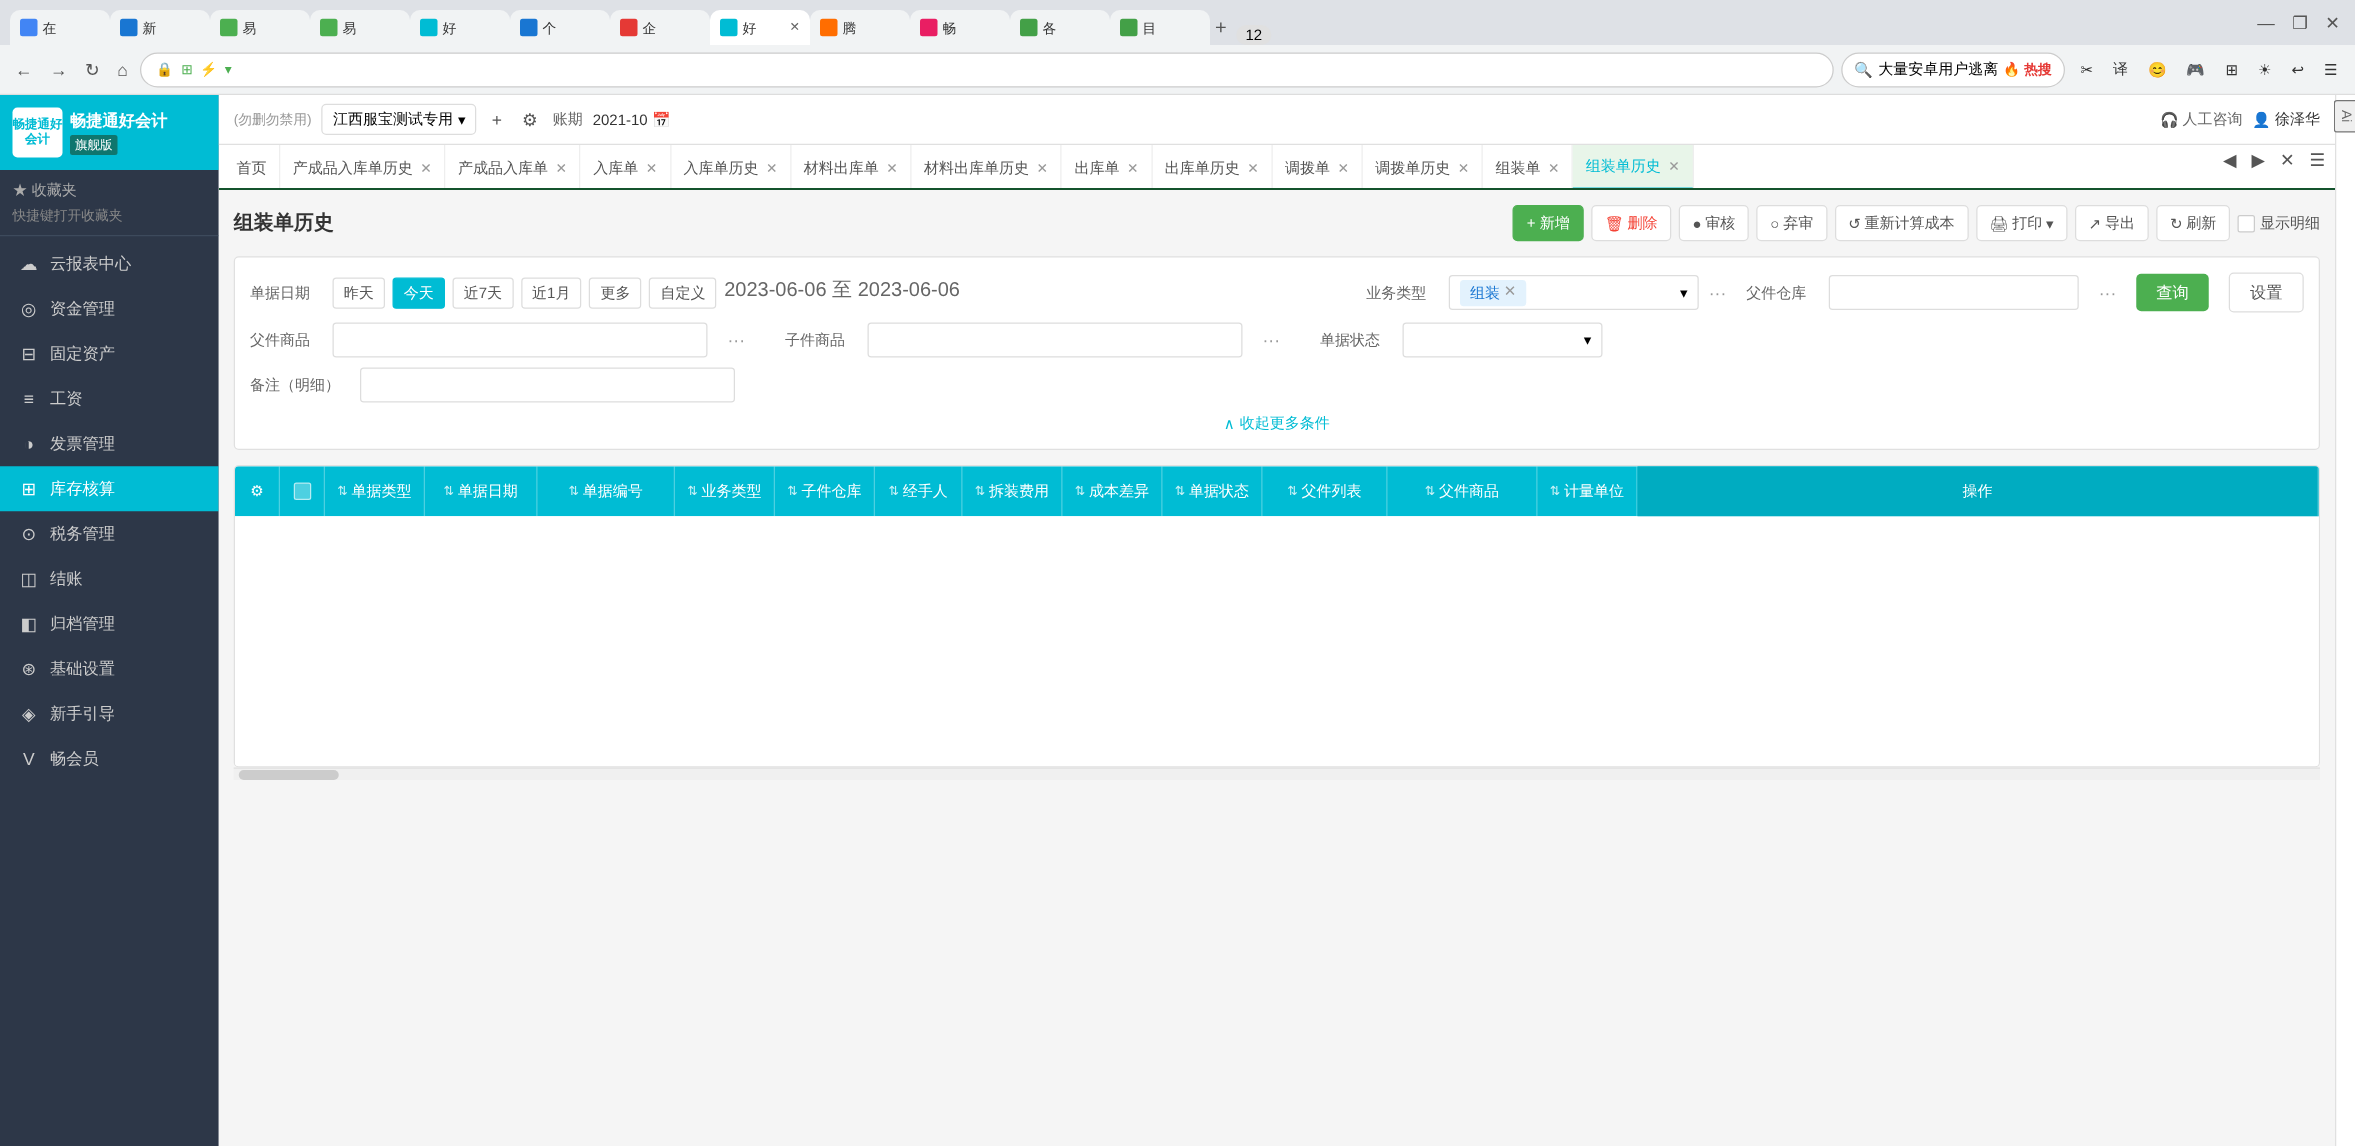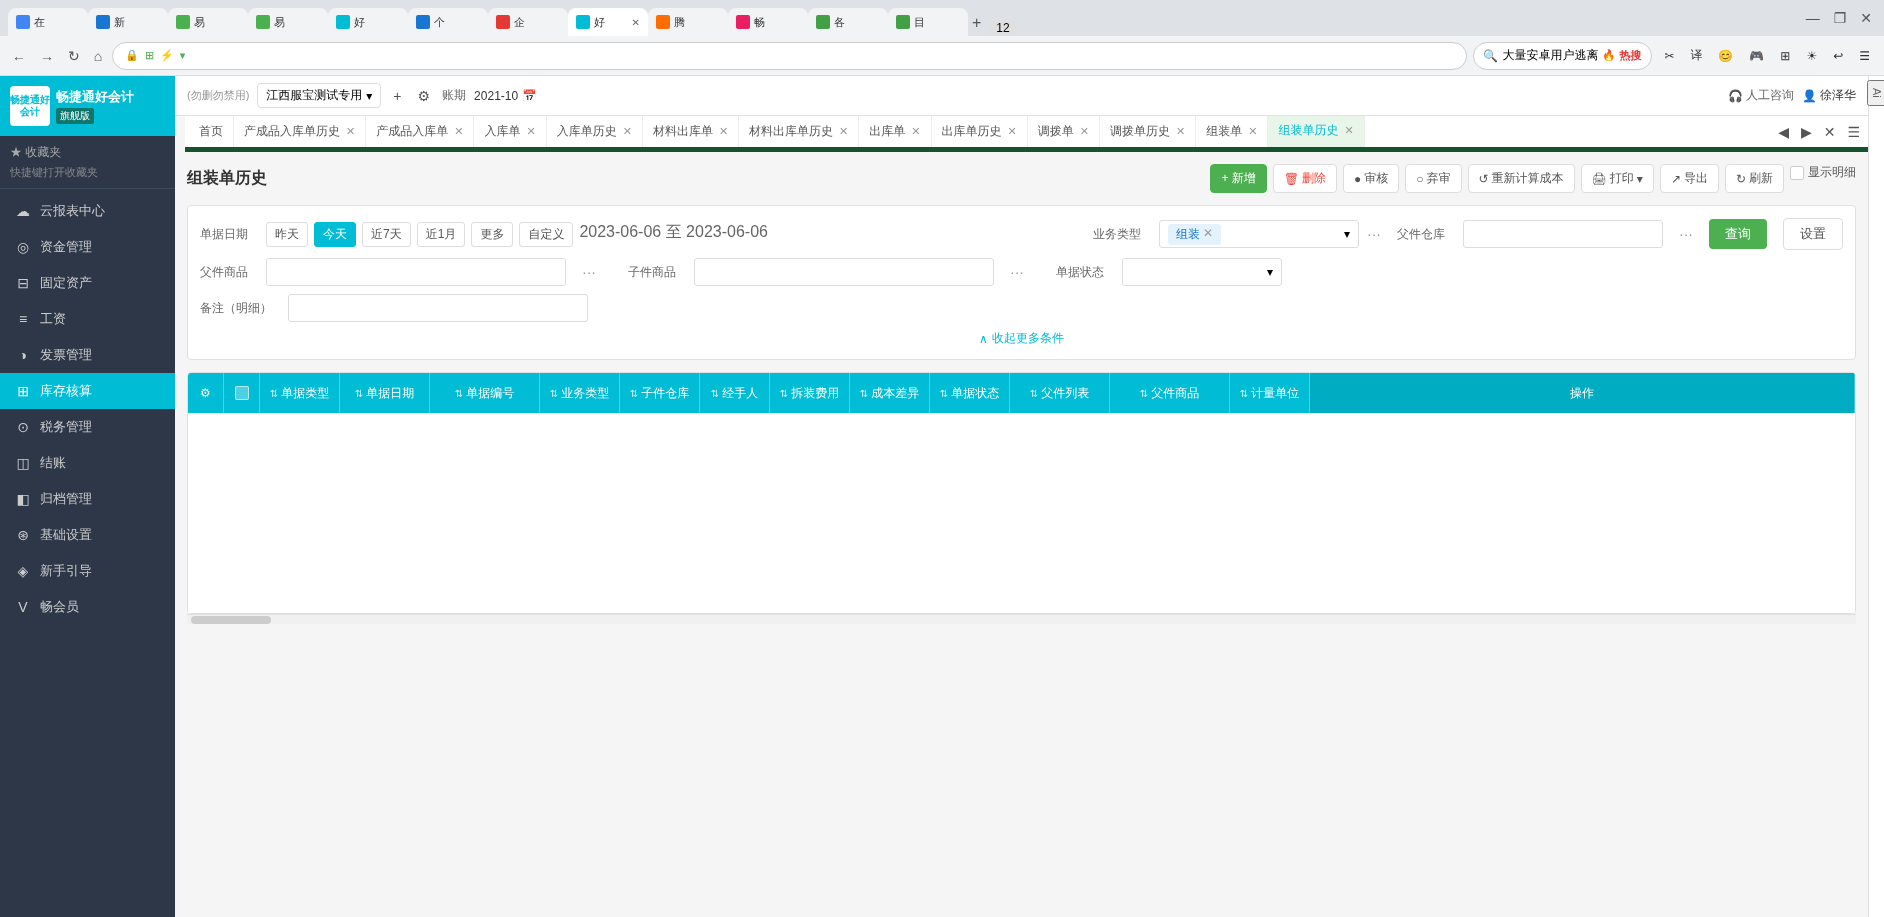--- a/index.html
+++ b/index.html
@@ -46,33 +46,33 @@
     
     .top-bar { background: #fff; padding: 6px 12px; display: flex; align-items: center; gap: 8px; border-bottom: 1px solid #e0e0e0; height: 40px; }
     .company-select { display: flex; align-items: center; gap: 4px; border: 1px solid #ddd; padding: 3px 8px; border-radius: 4px; font-size: 12px; cursor: pointer; }
     .period-label { font-size: 12px; color: #666; }
     .period-value { font-size: 12px; color: #333; display: flex; align-items: center; gap: 4px; }
     .top-right { margin-left: auto; display: flex; align-items: center; gap: 8px; }
     .help-btn { font-size: 12px; color: #666; cursor: pointer; display: flex; align-items: center; gap: 3px; }
     .user-info { font-size: 12px; color: #333; display: flex; align-items: center; gap: 3px; }
 
     
-    .tab-nav { background: #fff; border-bottom: 5px solid #14532d; display: flex; align-items: center; overflow-x: auto; white-space: nowrap; padding: 0 4px; height: 36px; margin-left: 10px; }
+    .tab-nav { background: #fff; border-bottom: 2px solid #14532d; display: flex; align-items: flex-start; overflow-x: auto; white-space: nowrap; padding: 0 4px; height: 36px; }
     .tab-nav::-webkit-scrollbar { height: 3px; }
     .tab-item { display: inline-flex; align-items: center; padding: 0 10px; height: 36px; font-size: 12px; color: #555; cursor: pointer; border-right: 1px solid #eee; gap: 4px; white-space: nowrap; }
     .tab-item.active { background: #e8f5e9; color: #00bcd4; border-bottom: 2px solid #00bcd4; }
     .tab-item .tab-x { color: #999; font-size: 11px; margin-left: 2px; }
 
     
     .page-content { flex: 1; overflow: auto; padding: 12px; }
 
     
     .page-header { display: flex; align-items: center; justify-content: space-between; margin-bottom: 12px; }
     .page-title { font-size: 16px; font-weight: bold; color: #333; }
-    .action-bar { display: flex; align-items: flex-start; gap: 6px; }
+    .action-bar { display: flex; align-items: center; gap: 6px; }
     .action-btn { display: flex; align-items: center; gap: 3px; padding: 5px 10px; border: 1px solid #ddd; background: #fff; border-radius: 4px; font-size: 12px; cursor: pointer; color: #555; }
     .action-btn.primary { background: #4CAF50; color: #fff; border-color: #4CAF50; }
     .action-btn.danger { color: #f44336; }
 
     
     .filter-section { background: #fff; border: 1px solid #e0e0e0; border-radius: 4px; padding: 12px; margin-bottom: 12px; }
     .filter-row { display: flex; align-items: center; gap: 16px; margin-bottom: 8px; }
     .filter-label { color: #666; font-size: 12px; white-space: nowrap; min-width: 50px; }
     .date-filter { display: flex; gap: 6px; flex: 1; }
     .date-btn { padding: 3px 8px; border: 1px solid #ddd; border-radius: 3px; font-size: 12px; cursor: pointer; background: #fff; color: #555; }

